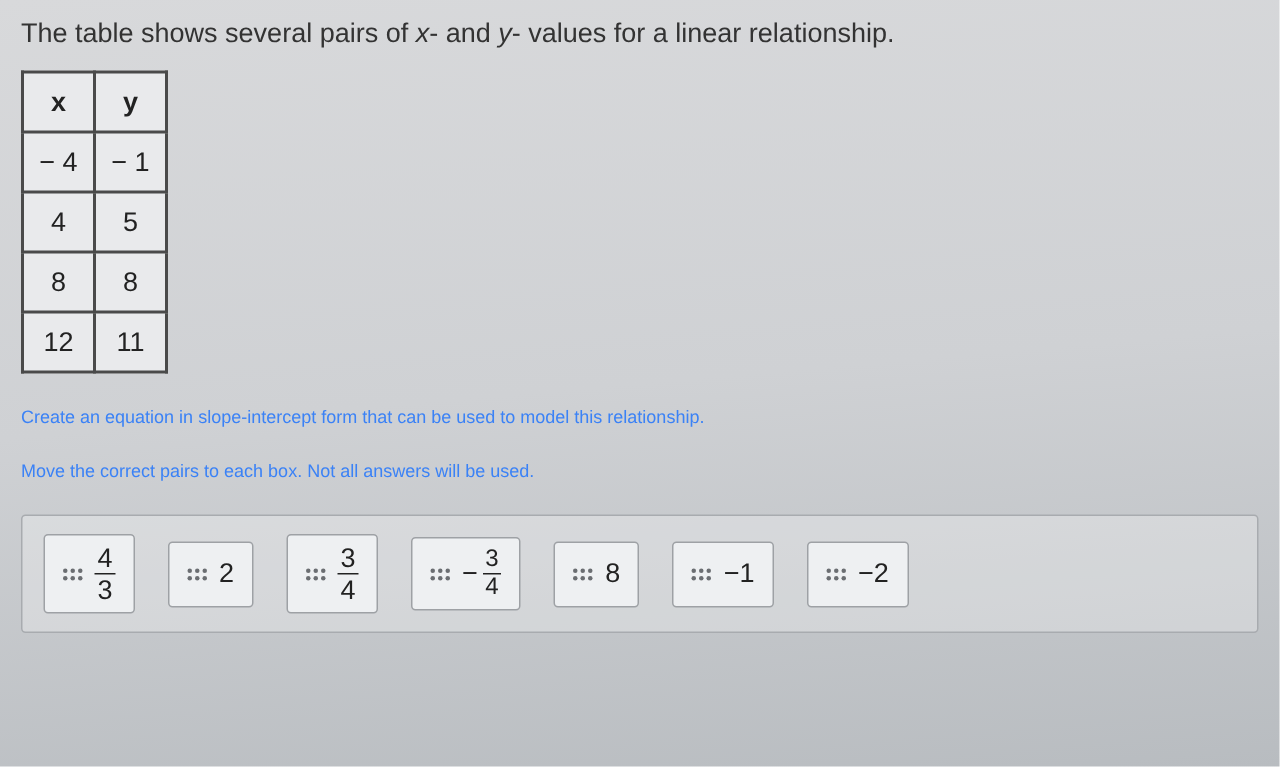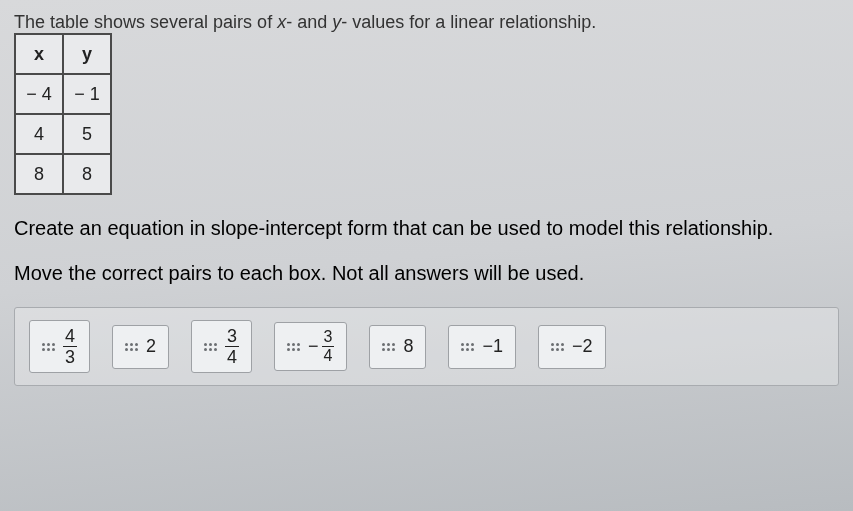--- a/index.html
+++ b/index.html
@@ -8,43 +8,43 @@
     padding: 12px 14px;
     width: 853px;
     height: 511px;
     font-family: Arial, Helvetica, sans-serif;
     background: linear-gradient(175deg, #d8d9db 0%, #cfd1d4 50%, #b8bcc0 100%);
     color: #2a2a2a;
   }
   .prompt {
     font-size: 18px;
     color: #333;
-    margin-bottom: 0;
+    margin-bottom: 14px;
   }
   .prompt .var { font-style: italic; }
   table.data {
     border-collapse: collapse;
     background: #e9eaec;
     margin-bottom: 20px;
   }
   table.data th, table.data td {
     border: 2px solid #4a4a4a;
     width: 48px;
     height: 40px;
     text-align: center;
     font-size: 18px;
     font-weight: 500;
     color: #222;
   }
   table.data th {
     font-weight: 600;
   }
   .instr {
-    font-size: 20px;
-    color: #000000;
+    font-size: 12px;
+    color: #3b82f6;
     margin: 22px 0;
   }
   .tile-row {
     margin-top: 14px;
     padding: 12px 14px;
     border: 1px solid #a8abaf;
     background: rgba(255,255,255,0.28);
     border-radius: 3px;
     display: flex;
     gap: 22px;
@@ -110,20 +110,24 @@
     <td>− 1</td>
   </tr>
   <tr>
     <td>4</td>
     <td>5</td>
   </tr>
   <tr>
     <td>8</td>
     <td>8</td>
   </tr>
+  <tr>
+    <td>12</td>
+    <td>11</td>
+  </tr>
 </tbody>
   </table>
 
 <div class="instr">Create an equation in slope-intercept form that can be used to model this relationship.</div>
 <div class="instr">Move the correct pairs to each box. Not all answers will be used.</div>
 
 <div class="tile-row">
 
   <div class="tile">
     <span class="grip">

